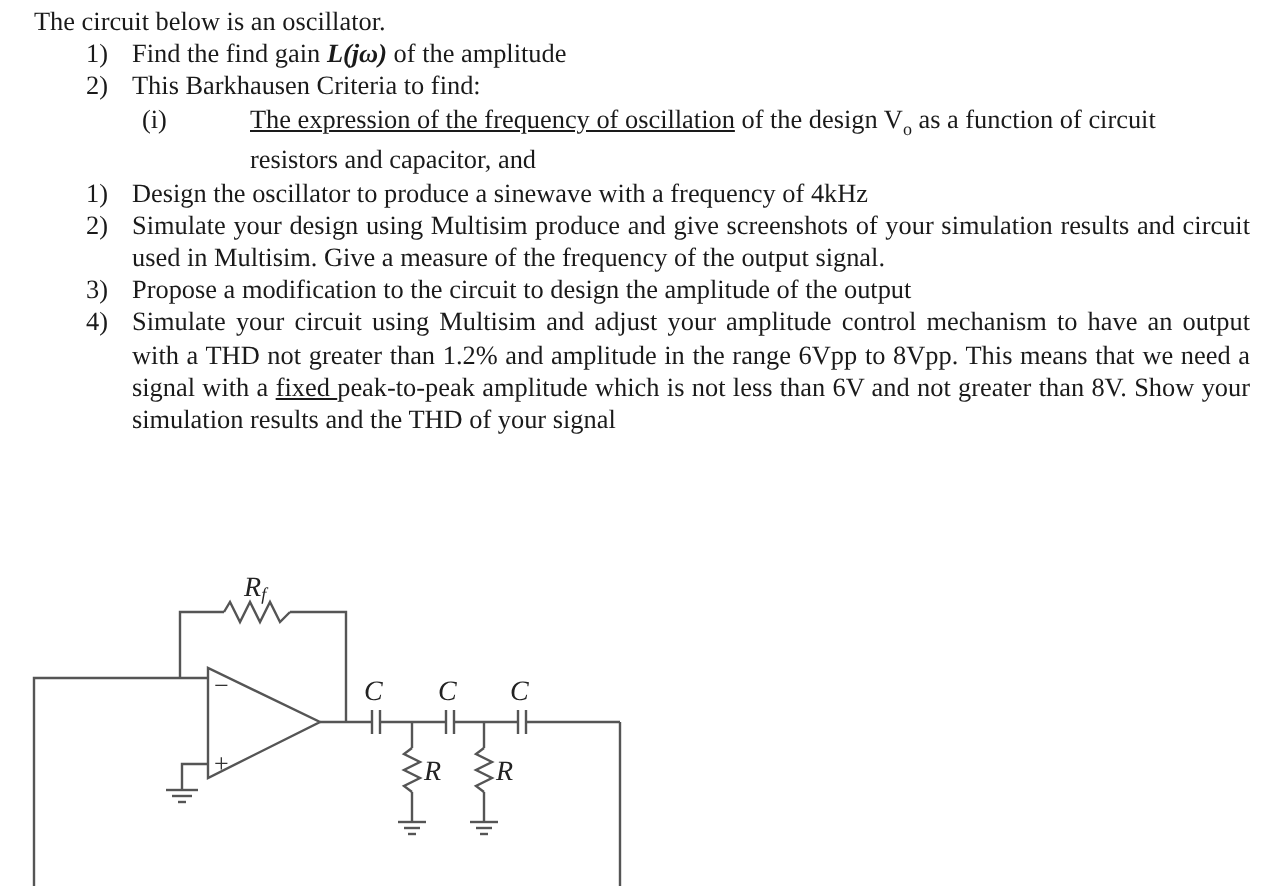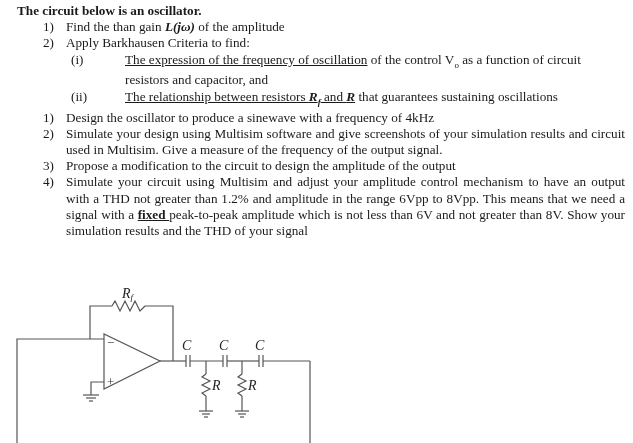--- a/index.html
+++ b/index.html
@@ -1,61 +1,57 @@
 <!DOCTYPE html>
 <html><head>
 <meta charset="utf-8">
 <style>
   html, body { margin:0; padding:0; background:#ffffff; }
   body { width:633px; height:443px; position:relative; overflow:hidden;
          font-family:"Liberation Serif", "DejaVu Serif", serif; color:#1a1a1a; }
   .doc { position:absolute; left:17px; top:3px; width:608px; font-size:13.2px; line-height:16.2px; }
-  .line { white-space:nowrap;font-weight:bold; }
+  .line { white-space:nowrap; }
   .row { display:flex; }
   .num { width:23px; flex:none; padding-left:26px; }
   .num2 { width:42px; flex:none; padding-left:54px; }
   .txt { flex:1; }
   .just { text-align:justify; text-align-last:left; }
   u { text-decoration:underline; }
-  b.ul { text-decoration:underline; font-weight:bold; }
+  b.ul { text-decoration:underline; font-weight:normal; }
   i { font-style:italic;font-weight:bold; }
   .circuit { position:absolute; left:0; top:272px; width:633px; height:188px; }
   svg text { font-family:"Liberation Serif", "DejaVu Serif", serif; }
 </style>
 </head>
 <body>
 
 <div class="doc">
   <div class="line">The circuit below is an oscillator.</div>
 
   <div class="row">
     <span class="num">1)</span>
-    <span class="txt"><span>Find the than gain </span><i>L(jω)</i><span> of the amplitude</span></span>
+    <span class="txt"><span>Find the find gain </span><i>L(jω)</i><span> of the amplitude</span></span>
   </div>
   <div class="row">
     <span class="num">2)</span>
-    <span class="txt">Apply Barkhausen Criteria to find:</span>
+    <span class="txt">This Barkhausen Criteria to find:</span>
   </div>
 
   <div class="row">
     <span class="num2">(i)</span>
-    <span class="txt" style="padding-left:12px"><u>The expression of the frequency of oscillation</u><span> of the control V</span><sub style="font-size:9px">o</sub><span> as a function of circuit resistors and capacitor, and</span></span>
-  </div>
-  <div class="row">
-    <span class="num2">(ii)</span>
-    <span class="txt" style="padding-left:12px"><u><span>The relationship between resistors </span><i>R</i><sub style="font-size:9px"><i>f</i></sub><span> and </span><i>R</i></u><span> that guarantees sustaining oscillations</span></span>
+    <span class="txt" style="padding-left:12px"><u>The expression of the frequency of oscillation</u><span> of the design V</span><sub style="font-size:9px">o</sub><span> as a function of circuit resistors and capacitor, and</span></span>
   </div>
 
   <div class="row">
     <span class="num">1)</span>
     <span class="txt">Design the oscillator to produce a sinewave with a frequency of 4kHz</span>
   </div>
   <div class="row">
     <span class="num">2)</span>
-    <span class="txt just">Simulate your design using Multisim software and give screenshots of your simulation results and circuit used in Multisim. Give a measure of the frequency of the output signal.</span>
+    <span class="txt just">Simulate your design using Multisim produce and give screenshots of your simulation results and circuit used in Multisim. Give a measure of the frequency of the output signal.</span>
   </div>
   <div class="row">
     <span class="num">3)</span>
     <span class="txt">Propose a modification to the circuit to design the amplitude of the output</span>
   </div>
   <div class="row">
     <span class="num">4)</span>
     <span class="txt just"><span>Simulate your circuit using Multisim and adjust your amplitude control mechanism to have an output with a THD not greater than 1.2% and amplitude in the range 6Vpp to 8Vpp. This means that we need a signal with a </span><b class="ul">fixed </b><span>peak-to-peak amplitude which is not less than 6V and not greater than 8V. Show your simulation results and the THD of your signal</span></span>
   </div>
 </div>

